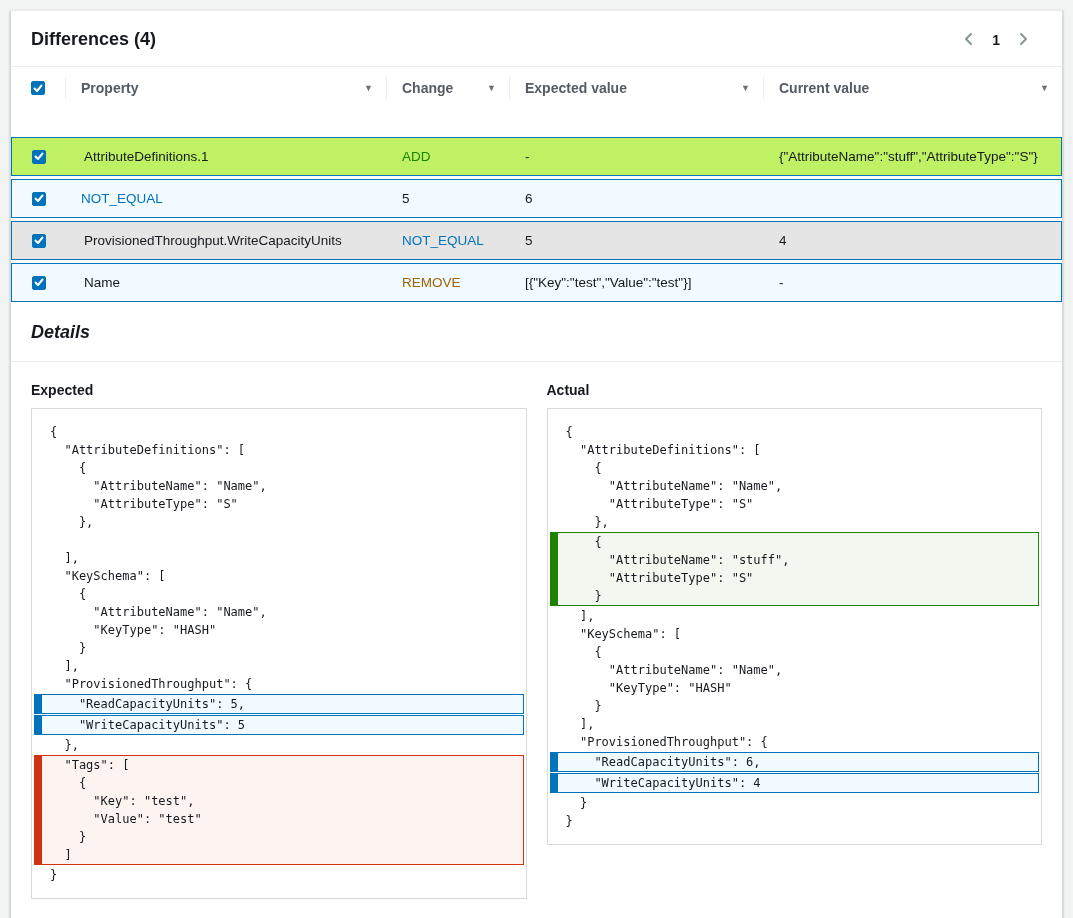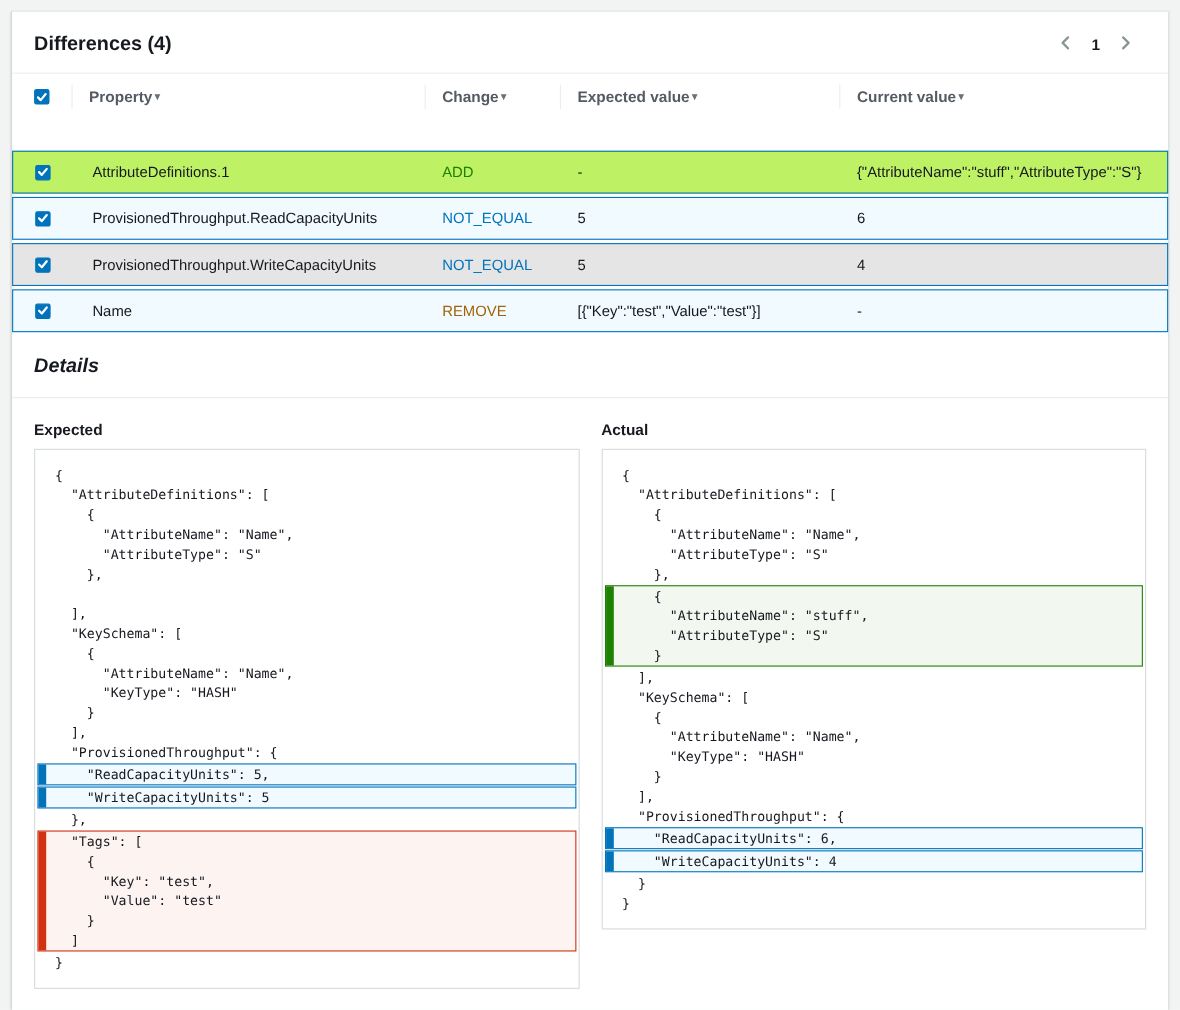--- a/index.html
+++ b/index.html
@@ -37,21 +37,21 @@
   .page-num { font-size: 14px; font-weight: 700; color: #16191f; background: none; border: none; }
 
   
   .tbl-grid {
     display: grid;
     grid-template-columns: 54px 321px 123px 254px 1fr;
     align-items: center;
   }
   .thead { height: 42px; position: relative; }
   .th {
-    display: flex; align-items: center; 
+    display: flex; align-items: center; justify-content: space-between;
     height: 42px; position: relative;
     padding-left: 16px; padding-right: 13px;
   }
   .th-label { font-size: 14px; font-weight: 700; color: #545b64; }
   .th.sep::before {
     content: ""; position: absolute; left: 0; top: 10px;
     width: 1px; height: 22px; background: #eaeded;
   }
   .sort-caret { font-size: 9px; color: #687078; cursor: pointer; line-height: 1; }
 
@@ -180,21 +180,20 @@
         <div class="td val">{"AttributeName":"stuff","AttributeType":"S"}</div>
       </div>
       <div class="tbl-grid trow" style="background: rgb(241, 250, 255); border-color: rgb(0, 115, 187);">
         <div class="cb-cell">
           <div class="checkbox">
             <svg width="10" height="9" viewBox="0 0 10 9">
               <path d="M1.5 4.5 L4 7 L8.5 1.5" fill="none" stroke="#ffffff" stroke-width="2" stroke-linecap="round" stroke-linejoin="round"></path>
             </svg>
           </div>
         </div>
-        <div class="td prop">ProvisionedThroughput.ReadCapacityUnits</div>
         <div class="td change" style="color: rgb(0, 115, 187);">NOT_EQUAL</div>
         <div class="td val">5</div>
         <div class="td val">6</div>
       </div>
       <div class="tbl-grid trow" style="background: #e5e5e5; border-color: rgb(0, 115, 187);">
         <div class="cb-cell">
           <div class="checkbox">
             <svg width="10" height="9" viewBox="0 0 10 9">
               <path d="M1.5 4.5 L4 7 L8.5 1.5" fill="none" stroke="#ffffff" stroke-width="2" stroke-linecap="round" stroke-linejoin="round"></path>
             </svg>

